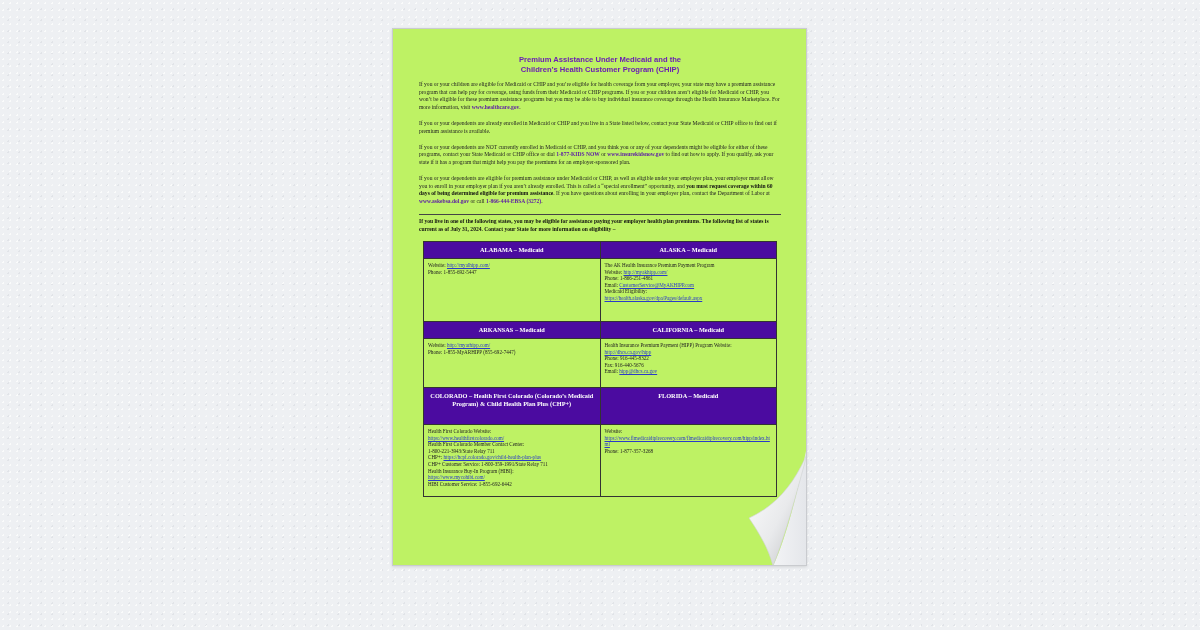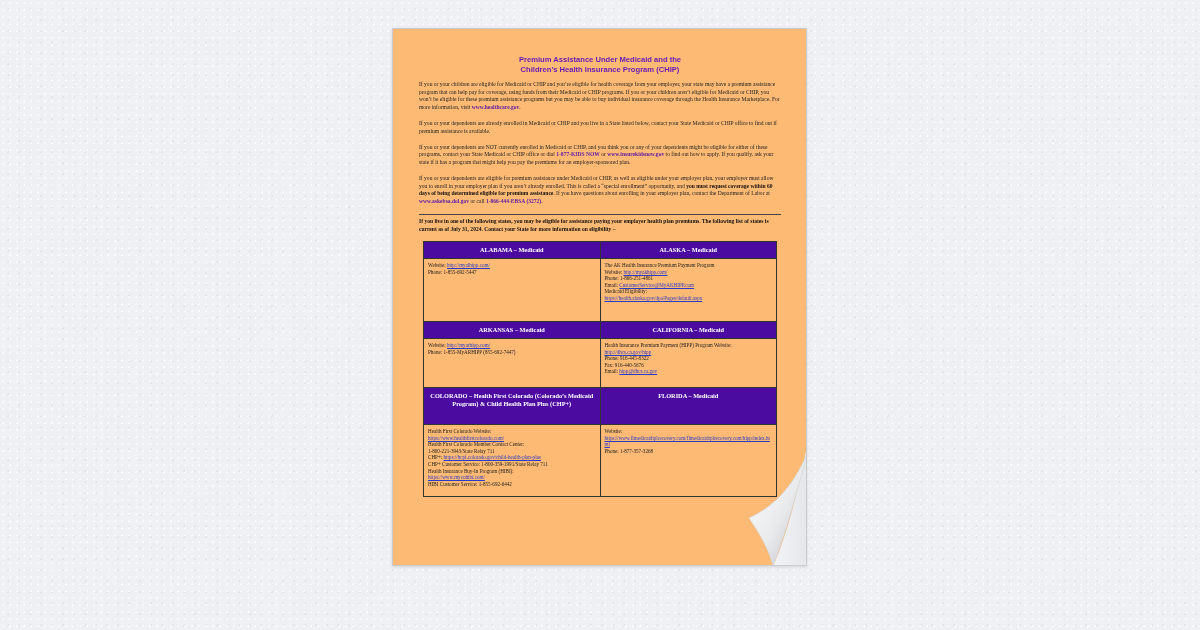--- a/index.html
+++ b/index.html
@@ -10,21 +10,21 @@
       radial-gradient(rgba(255,255,255,0.7) 1px, transparent 1px),
       radial-gradient(rgba(200,205,212,0.35) 1px, transparent 1px);
     background-size: 7px 7px, 11px 11px;
     background-position: 0 0, 3px 4px;
     position: relative;
     font-family: "Liberation Serif", serif;
   }
   .page {
     position: absolute; left: 392px; top: 28px;
     width: 415px; height: 538px;
-    background: #fdba74;
+    background: #bef264;
     border: 1px solid #c9cbcf;
     box-shadow: 0 1px 3px rgba(0,0,0,0.12);
     box-sizing: border-box;
     overflow: hidden;
   }
   .content { position: absolute; left: 26px; top: 26px; width: 362px; }
   .title {
     font-family: "Liberation Sans", sans-serif;
     font-weight: bold; color: #6a1fb3;
     font-size: 7.6px; line-height: 9.6px; text-align: center;
@@ -63,21 +63,21 @@
     width: 62px; height: 120px;
   }
 </style>
 </head>
 <body>
 
 <div class="page">
   <div class="content">
     <div class="title">
       <div>Premium Assistance Under Medicaid and the</div>
-      <div>Children’s Health Insurance Program (CHIP)</div>
+      <div>Children’s Health Customer Program (CHIP)</div>
     </div>
 
     <p class="para"><span>If you or your children are eligible for Medicaid or CHIP and you’re eligible for health coverage from your employer, your state may have a premium assistance program that can help pay for coverage, using funds from their Medicaid or CHIP programs.  If you or your children aren’t eligible for Medicaid or CHIP, you won’t be eligible for these premium assistance programs but you may be able to buy individual insurance coverage through the Health Insurance Marketplace.  For more information, visit </span><b class="p">www.healthcare.gov</b><span>.</span></p>
 
     <p class="para">If you or your dependents are already enrolled in Medicaid or CHIP and you live in a State listed below, contact your State Medicaid or CHIP office to find out if premium assistance is available.</p>
 
     <p class="para"><span>If you or your dependents are NOT currently enrolled in Medicaid or CHIP, and you think you or any of your dependents might be eligible for either of these programs, contact your State Medicaid or CHIP office or dial </span><b class="p">1-877-KIDS NOW</b><span> or </span><b class="p">www.insurekidsnow.gov</b><span> to find out how to apply.  If you qualify, ask your state if it has a program that might help you pay the premiums for an employer-sponsored plan.</span></p>
 
     <p class="para"><span>If you or your dependents are eligible for premium assistance under Medicaid or CHIP, as well as eligible under your employer plan, your employer must allow you to enroll in your employer plan if you aren’t already enrolled.  This is called a “special enrollment” opportunity, and </span><b>you must request coverage within 60 days of being determined eligible for premium assistance</b><span>.  If you have questions about enrolling in your employer plan, contact the Department of Labor at </span><b class="p">www.askebsa.dol.gov</b><span> or call </span><b class="p">1-866-444-EBSA (3272)</b><span>.</span></p>
 

